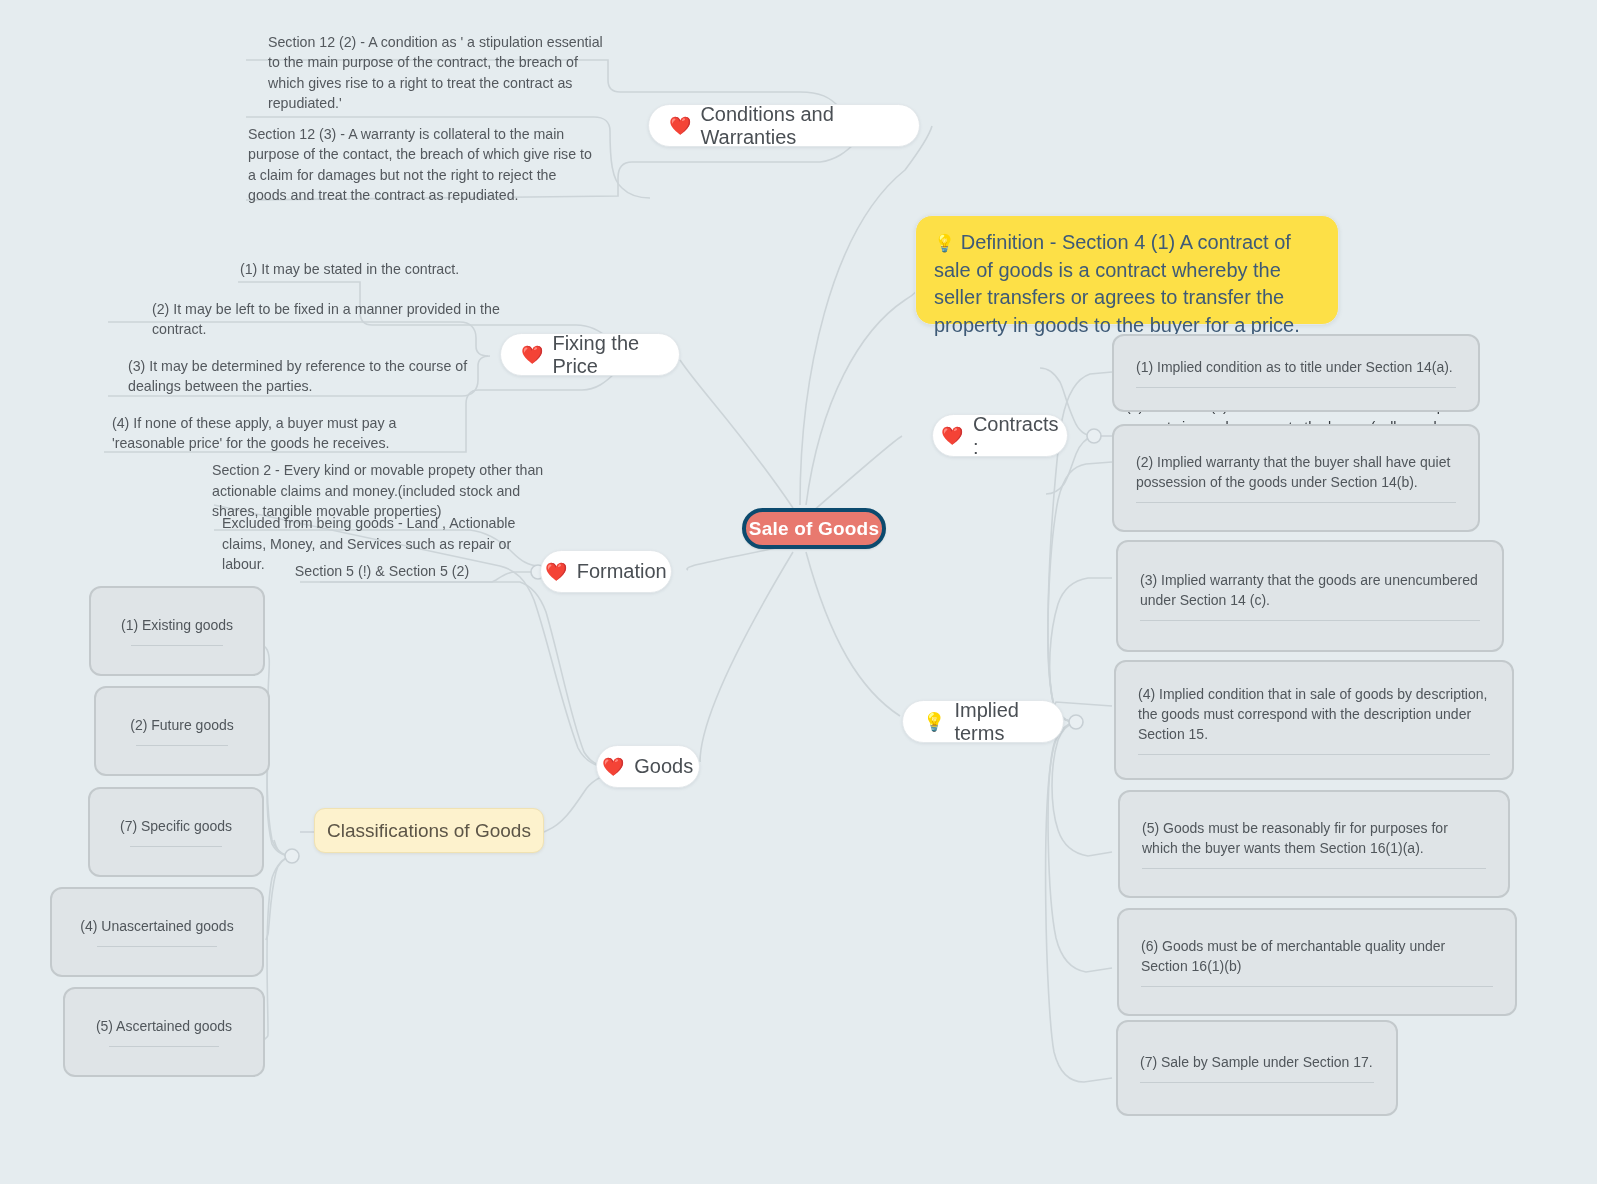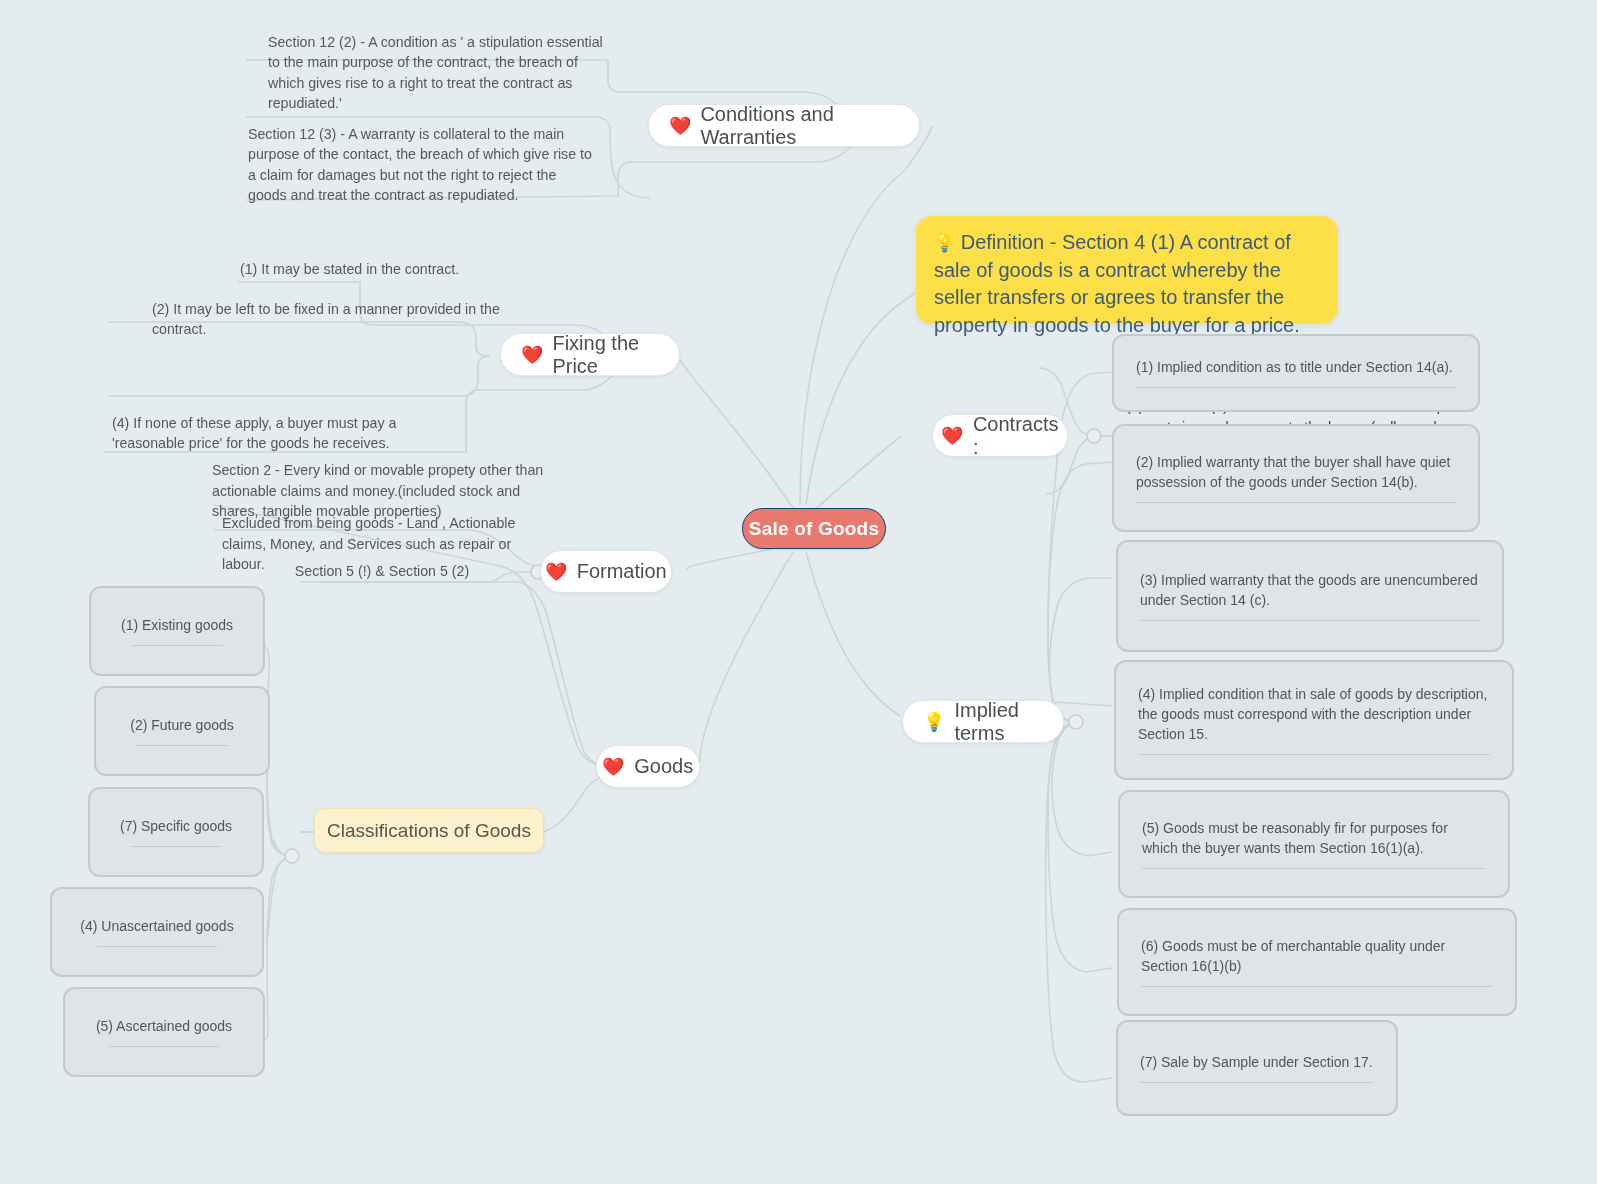--- a/index.html
+++ b/index.html
@@ -11,21 +11,21 @@
     position:relative;
   }
   #canvas{position:absolute;left:0;top:0;width:1597px;height:1184px;}
   #links{position:absolute;left:0;top:0;width:1597px;height:1184px;pointer-events:none;}
 
   
   .node{position:absolute;box-sizing:border-box;}
 
   .root{
     background:#e8796f;
-    border:1px solid #0c4a6e;
+    border:4px solid #0c4a6e;
     border-radius:26px;
     color:#ffffff;
     font-size:19px;
     font-weight:bold;
     display:flex;align-items:center;justify-content:center;
     letter-spacing:.2px;
     box-shadow:0 1px 2px rgba(0,0,0,.10);
   }
 
   .branch{
@@ -182,20 +182,23 @@
     <span class="emoji">❤️</span>
     <span>Fixing the Price</span>
   </div>
 
   <div class="node ghost" style="left:240px;top:258px;width:300px;height:22px;">
     <div>(1) It may be stated in the contract.</div>
   </div>
   <div class="node ghost" style="left:122px;top:300px;width:350px;height:40px;margin-left:30px;">
     <div>(2) It may be left to be fixed in a manner provided in the contract.</div>
   </div>
+  <div class="node ghost" style="left:128px;top:357px;width:344px;height:40px;">
+    <div>(3) It may be determined by reference to the course of dealings between the parties.</div>
+  </div>
   <div class="node ghost" style="left:112px;top:414px;width:358px;height:40px;">
     <div>(4) If none of these apply, a buyer must pay a 'reasonable price' for the goods he receives.</div>
   </div>
 
   <div class="node branch" style="left:540px;top:550px;width:132px;height:43px;">
     <span class="emoji">❤️</span>
     <span>Formation</span>
   </div>
 
   <div class="node ghost" style="left:222px;top:562px;width:320px;height:20px;text-align:center;">

